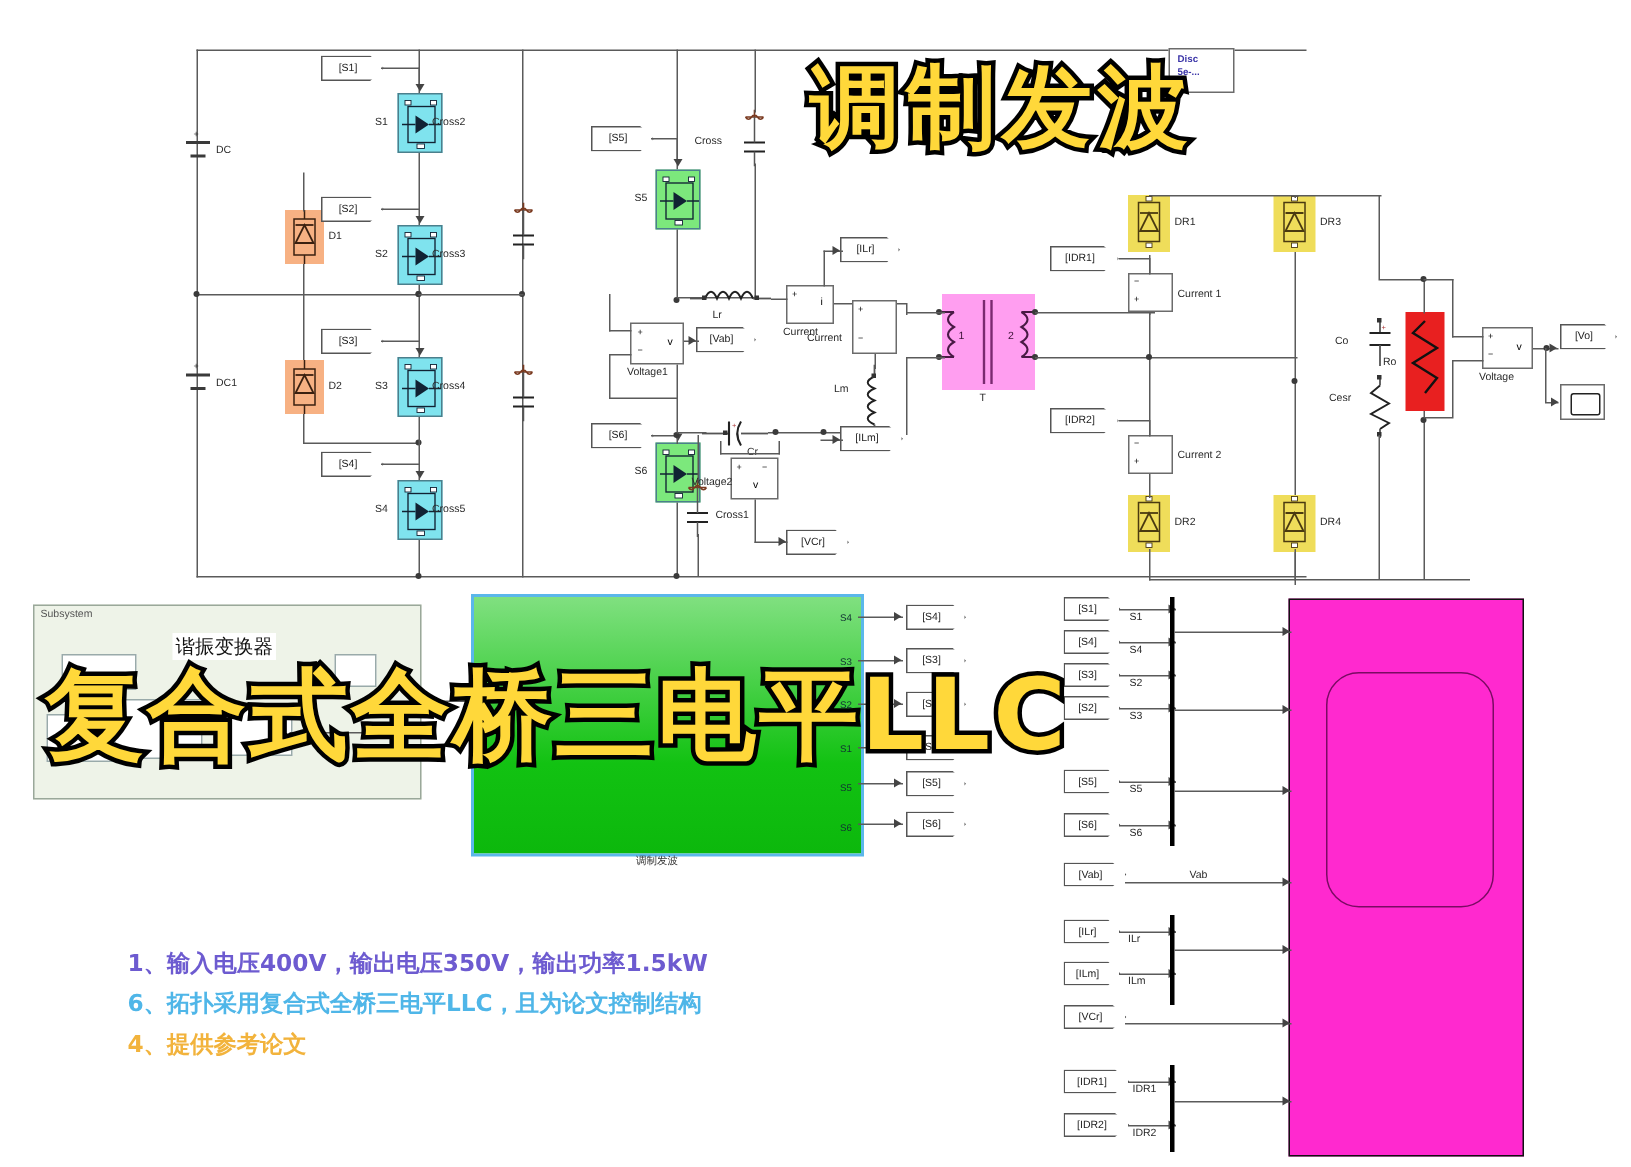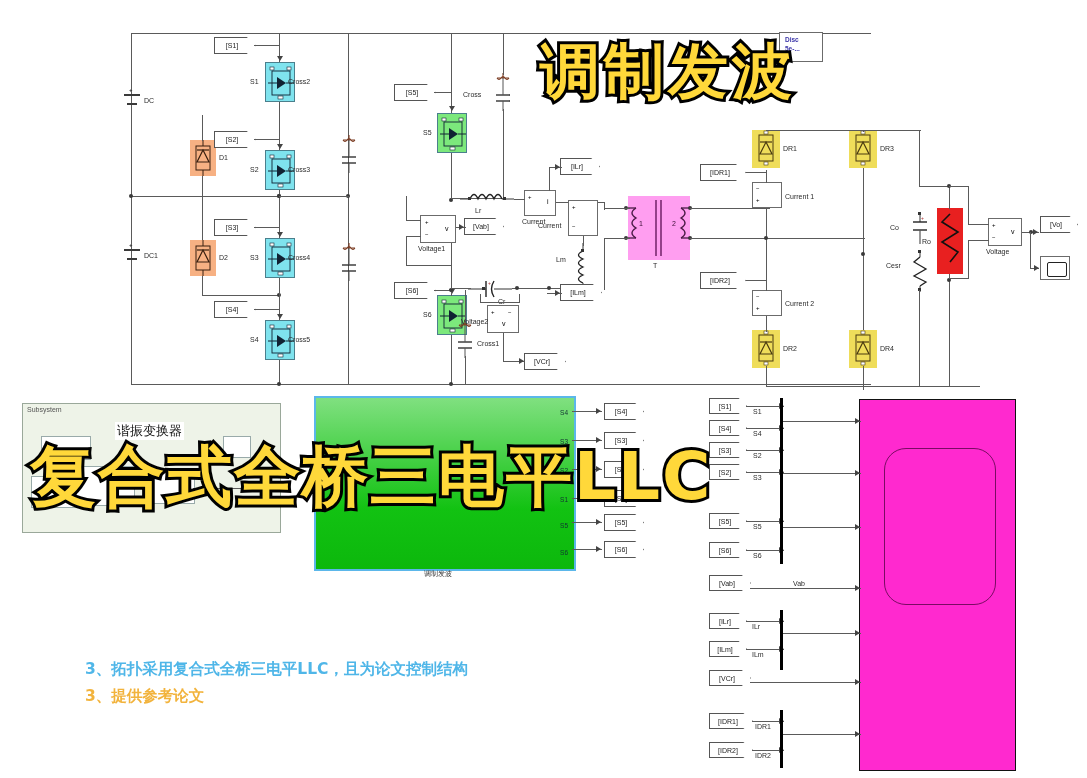--- a/index.html
+++ b/index.html
@@ -720,16 +720,17 @@
   <div class="w wh" style="left:752px;top:750px;width:32px;"></div>
   <div class="arrow" style="left:779px;top:747px;"></div>
 
   <div class="bus" style="left:780px;top:710px;height:58px;"></div>
   <div class="w wh" style="left:783px;top:734px;width:78px;"></div>
   <div class="arrow" style="left:855px;top:731px;"></div>
 
   <div class="ovl ovlTop" style="left:540px;top:32px;">调制发波</div>
   <div class="ovl ovlMid" style="left:30px;top:432px;">复合式全桥三电平LLC</div>
 
-  <div class="bullet" style="left: 85px; top: 659px; color: rgb(79, 182, 232);">3、拓扑采用复合式全桥三电平LLC，且为论文控制结构</div>
-  <div class="bullet" style="left: 85px; top: 686px; color: rgb(242, 179, 60);">3、提供参考论文</div>
+  <div class="bullet" style="left: 85px; top: 632px; color: rgb(109, 91, 208);">1、输入电压400V，输出电压350V，输出功率1.5kW</div>
+  <div class="bullet" style="left: 85px; top: 659px; color: rgb(79, 182, 232);">6、拓扑采用复合式全桥三电平LLC，且为论文控制结构</div>
+  <div class="bullet" style="left: 85px; top: 686px; color: rgb(242, 179, 60);">4、提供参考论文</div>
 
 </div>
 
 </body></html>

